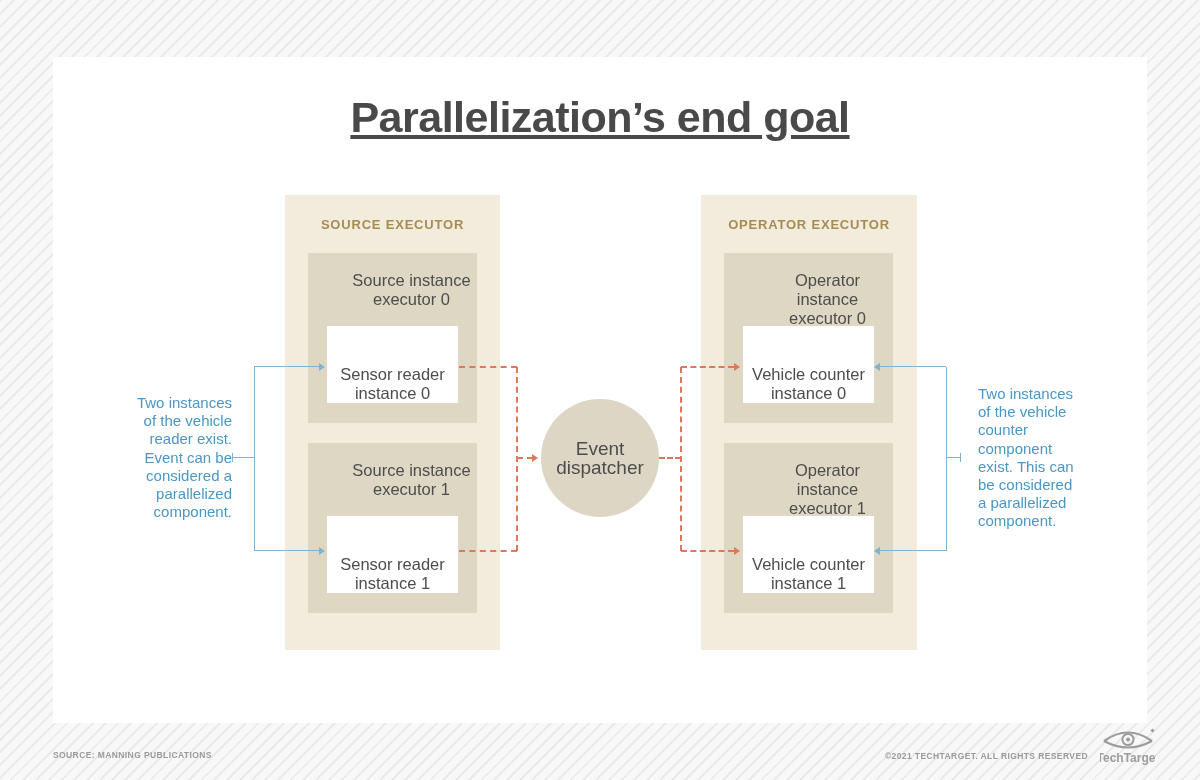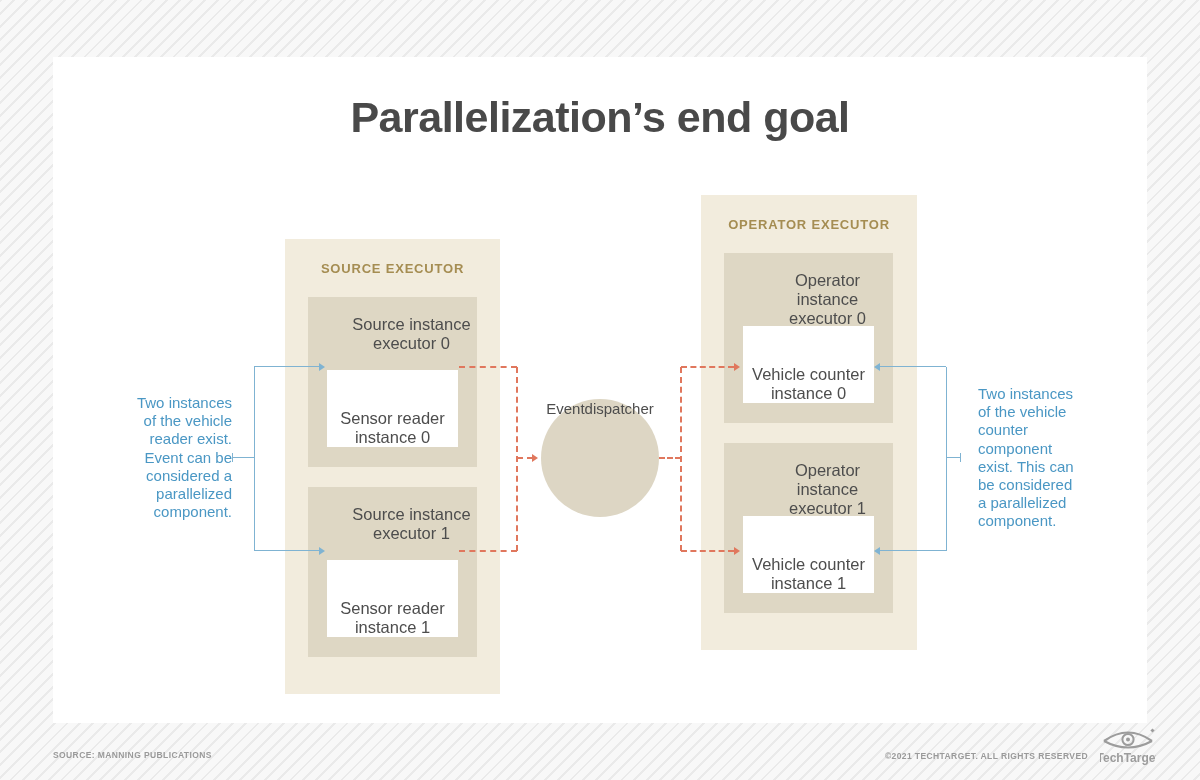--- a/index.html
+++ b/index.html
@@ -9,25 +9,26 @@
     font-family:"Liberation Sans", sans-serif;
   }
   .card {
     position:absolute; left:53px; top:57px; width:1094px; height:666px;
     background:#ffffff;
   }
   .title {
     position:absolute; left:0; top:36px; width:100%; margin:0;
     text-align:center; font-size:43px; font-weight:bold; letter-spacing:-0.5px;
     color:#494949;
+    text-decoration:underline;
   }
   .panel {
     position:absolute; top:138px; width:215px; height:455px; background:#f2ecdd;
   }
-  .panel-left  { left:232px;margin-top:44px; }
+  .panel-left  { left:232px; }
   .panel-right { left:648px; width:216px; }
   .panel-label {
     margin-top:22px; text-align:center; font-size:13px; font-weight:bold;
     letter-spacing:0.8px; color:#a58d52;
   }
   .exec-box {
     position:absolute; left:23px; width:169px; height:170px; background:#ded7c4;
   }
   .exec-top    { top:58px; }
   .exec-bottom { top:248px; }
@@ -35,22 +36,22 @@
     margin-top:18px; text-align:center; font-size:16.5px; line-height:19px; color:#4d4d4d;padding-left:38px;
   }
   .comp-box {
     position:absolute; left:19px; top:73px; width:131px; height:77px; background:#ffffff;
     display:flex; flex-direction:column; justify-content:flex-end;
     text-align:center; font-size:16.5px; line-height:19px; color:#4d4d4d;
   }
   .circle {
     position:absolute; left:488px; top:342px; width:118px; height:118px;
     border-radius:50%; background:#ddd6c4;
-    display:flex; justify-content:center;
-    text-align:center; font-size:15px; line-height:19px; color:#4d4d4d;
+    display:flex; flex-direction:column; justify-content:center;
+    text-align:center; font-size:19px; line-height:19px; color:#4d4d4d;
   }
   
   .dash-h { position:absolute; height:0; border-top:2px dashed #e0775d; }
   .dash-v { position:absolute; width:0;  border-left:2px dashed #e0775d; }
   .blue-h { position:absolute; height:0; border-top:1.5px solid #7fb3d2; }
   .blue-v { position:absolute; width:0;  border-left:1.5px solid #7fb3d2; }
   .arr { position:absolute; width:0; height:0; border-top:4px solid transparent; border-bottom:4px solid transparent; }
   .arr-r-orange { border-left:6px solid #e0775d; }
   .arr-r-blue   { border-left:6px solid #7fb3d2; }
   .arr-l-blue   { border-right:6px solid #7fb3d2; }

